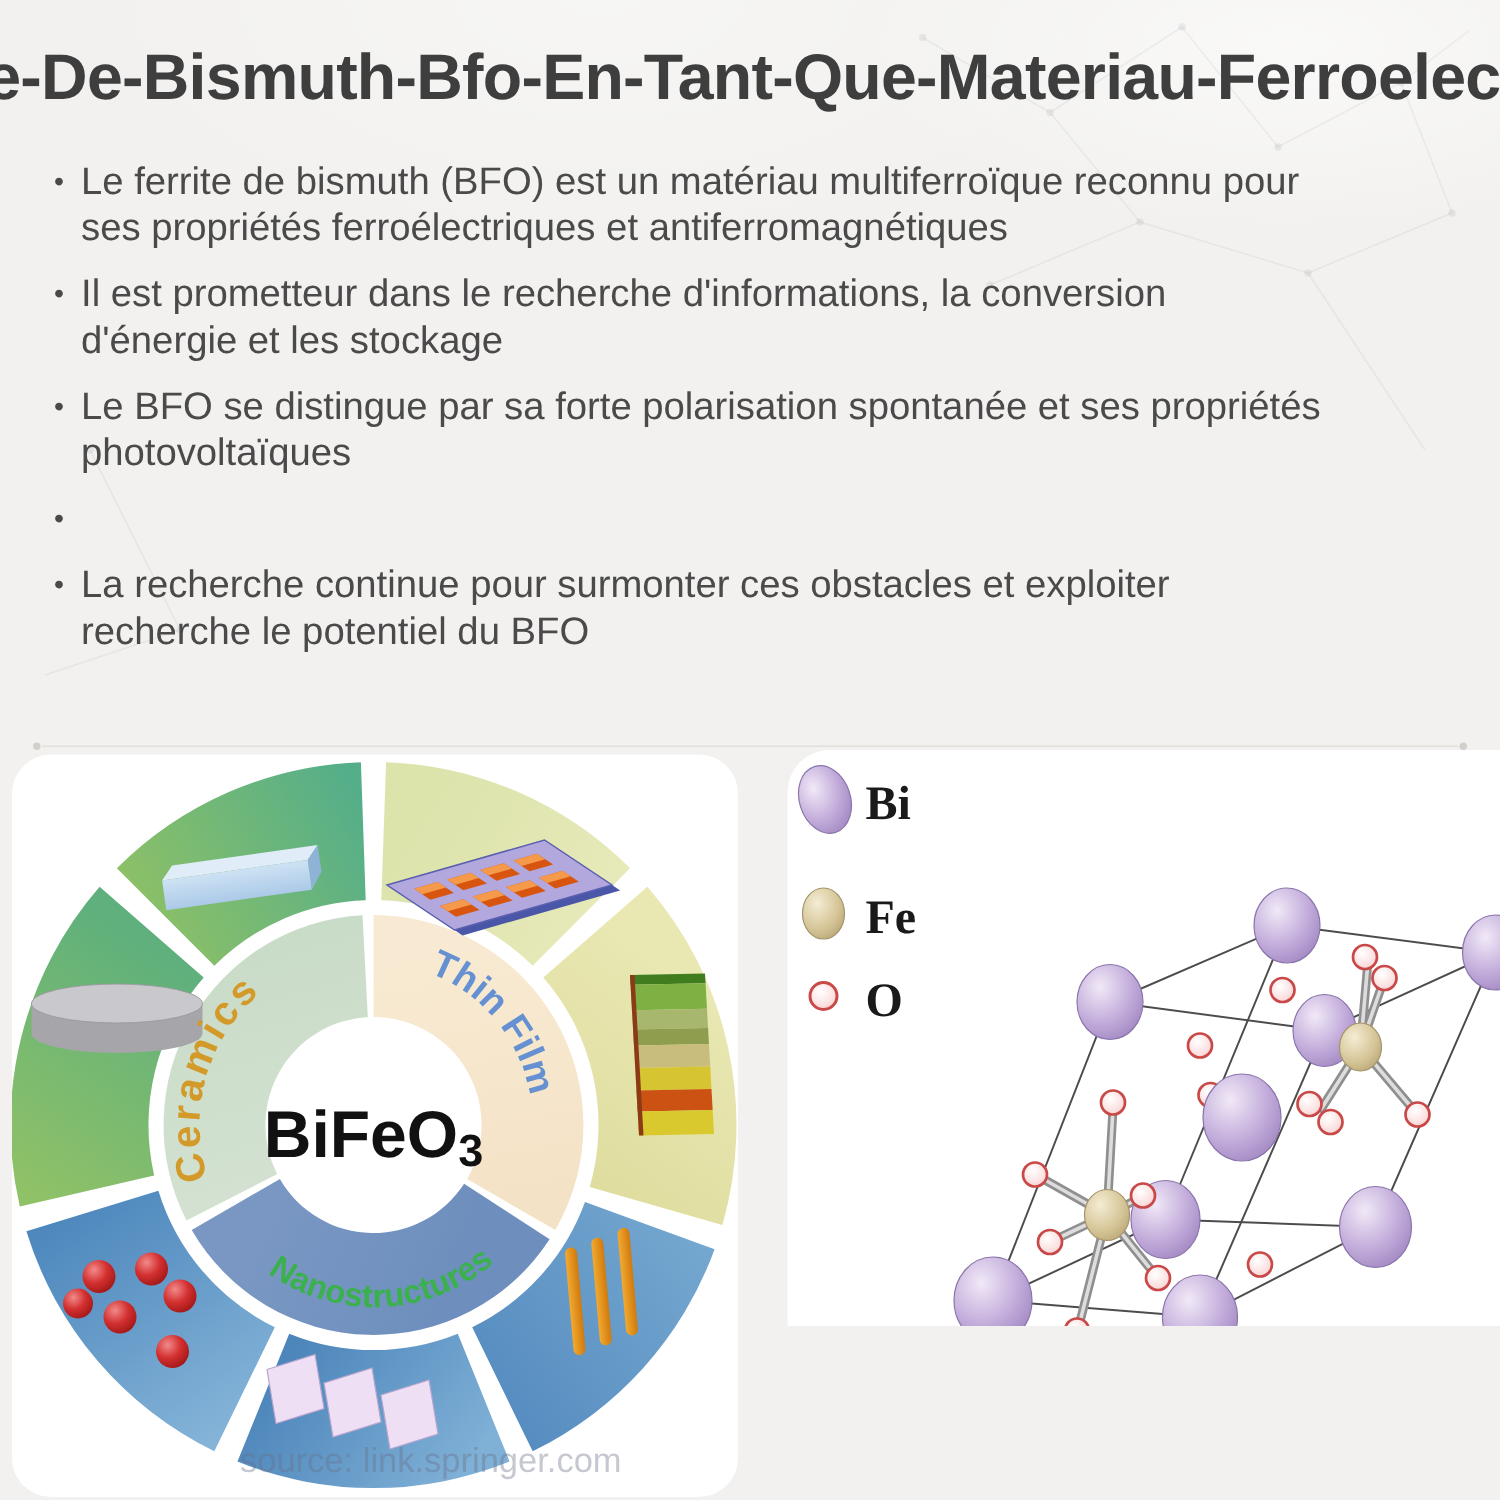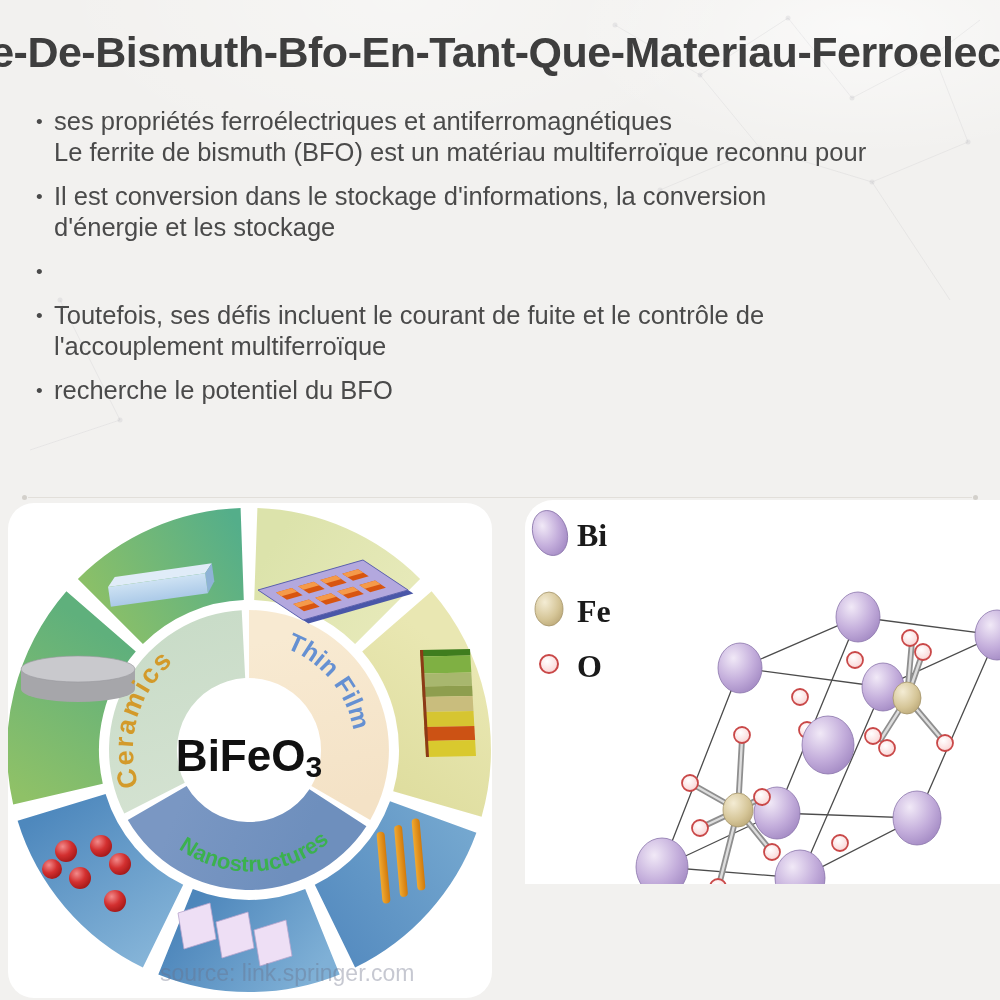--- a/index.html
+++ b/index.html
@@ -64,44 +64,45 @@
       <circle cx="120" cy="420" r="2.5"></circle>
   </g>
 </svg>
 
 <div class="page-title">Ferrite-De-Bismuth-Bfo-En-Tant-Que-Materiau-Ferroelectrique</div>
 
 <ul class="bullets">
   <li>
     <span class="dot">•</span>
     <div>
-        <div>ses propriétés ferroélectriques et antiferromagnétiques</div>
-         <div>Le ferrite de bismuth (BFO) est un matériau multiferroïque reconnu pour</div>
+        <div>Le ferrite de bismuth (BFO) est un matériau multiferroïque reconnu pour</div>
+         <div>ses propriétés ferroélectriques et antiferromagnétiques</div>
       </div>
   </li>
   <li>
     <span class="dot">•</span>
     <div>
-        <div>Il est conversion dans le stockage d'informations, la conversion</div>
+        <div>Il est prometteur dans le recherche d'informations, la conversion</div>
          <div>d'énergie et les stockage</div>
       </div>
   </li>
   <li>
     <span class="dot">•</span>
-  </li>
-  <li>
-    <span class="dot">•</span>
     <div>
-        <div>Toutefois, ses défis incluent le courant de fuite et le contrôle de</div>
-         <div>l'accouplement multiferroïque</div>
+        <div>Le BFO se distingue par sa forte polarisation spontanée et ses propriétés</div>
+         <div>photovoltaïques</div>
       </div>
   </li>
   <li>
     <span class="dot">•</span>
+  </li>
+  <li>
+    <span class="dot">•</span>
     <div>
+        <div>La recherche continue pour surmonter ces obstacles et exploiter</div>
          <div>recherche le potentiel du BFO</div>
       </div>
   </li>
 </ul>
 
 <div class="sep"></div>
 
 <div class="card card-wheel">
 <svg width="484" height="495" viewBox="0 0 484 495">
   <defs>

